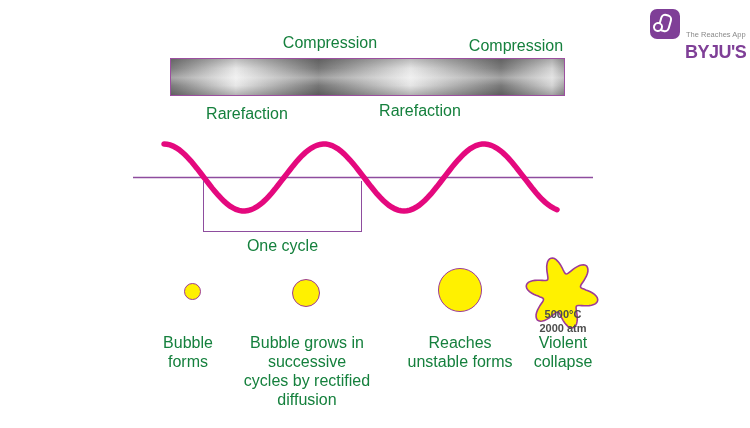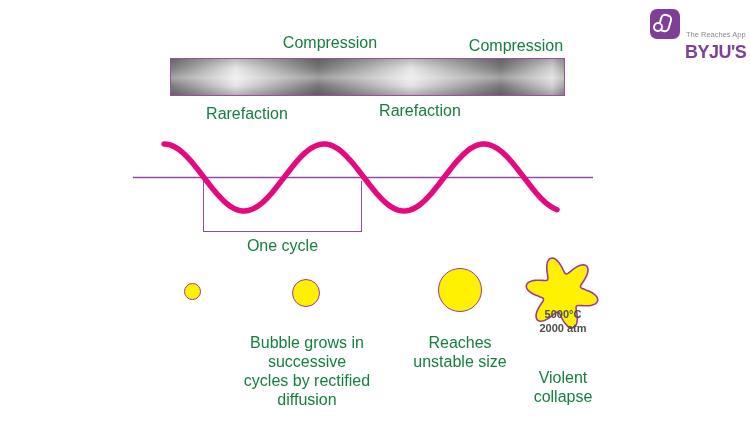--- a/index.html
+++ b/index.html
@@ -45,21 +45,21 @@
   .bubble-3{left:438px;top:268px;width:44px;height:44px;}
   .splat-text{
     left:520px;top:279px;width:86px;text-align:center;
     color:#4D4D4D;font-size:11px;line-height:14px;font-weight:bold;
     white-space:pre-line;
     margin-top:28px;
   }
   .stage-label-1{left:138px;top:333px;width:100px;}
   .stage-label-2{left:217px;top:333px;width:180px;}
   .stage-label-3{left:377px;top:333px;width:166px;}
-  .stage-label-4{left:493px;top:333px;width:140px;margin-top:35px;}
+  .stage-label-4{left:493px;top:333px;width:140px;}
   
   .logo{left:648px;top:9px;width:100px;height:34px;}
   .logo-badge{
     position:absolute;left:2px;top:0;width:30px;height:30px;
     background:#7F3F97;border-radius:7px;
   }
   .logo-glyph{
     position:absolute;left:9px;top:5px;width:12px;height:18px;
     border:2.5px solid #ffffff;border-radius:5px;box-sizing:border-box;
     transform:rotate(16deg);
@@ -98,26 +98,28 @@
 
   <div class="abs cycle-bracket"></div>
   <div class="abs diagram-label label-one-cycle">One cycle</div>
 
   <div class="abs bubble bubble-1"></div>
   <div class="abs bubble bubble-2"></div>
   <div class="abs bubble bubble-3"></div>
   <div class="abs splat-text">5000°C
 2000 atm</div>
 
+  <div class="abs diagram-label stage-label-1">Bubble
+forms</div>
   <div class="abs diagram-label stage-label-2">Bubble grows in
 successive
 cycles by rectified
 diffusion</div>
   <div class="abs diagram-label stage-label-3">Reaches
-unstable size</div>
+unstable forms</div>
   <div class="abs diagram-label stage-label-4">Violent
 collapse</div>
 
   <div class="abs logo">
     <div class="logo-badge">
       <div class="logo-glyph"></div>
       <div class="logo-glyph-bump"></div>
     </div>
     <div class="logo-wordmark">BYJU'S</div>
     <div class="logo-tagline">The Reaches App</div>

